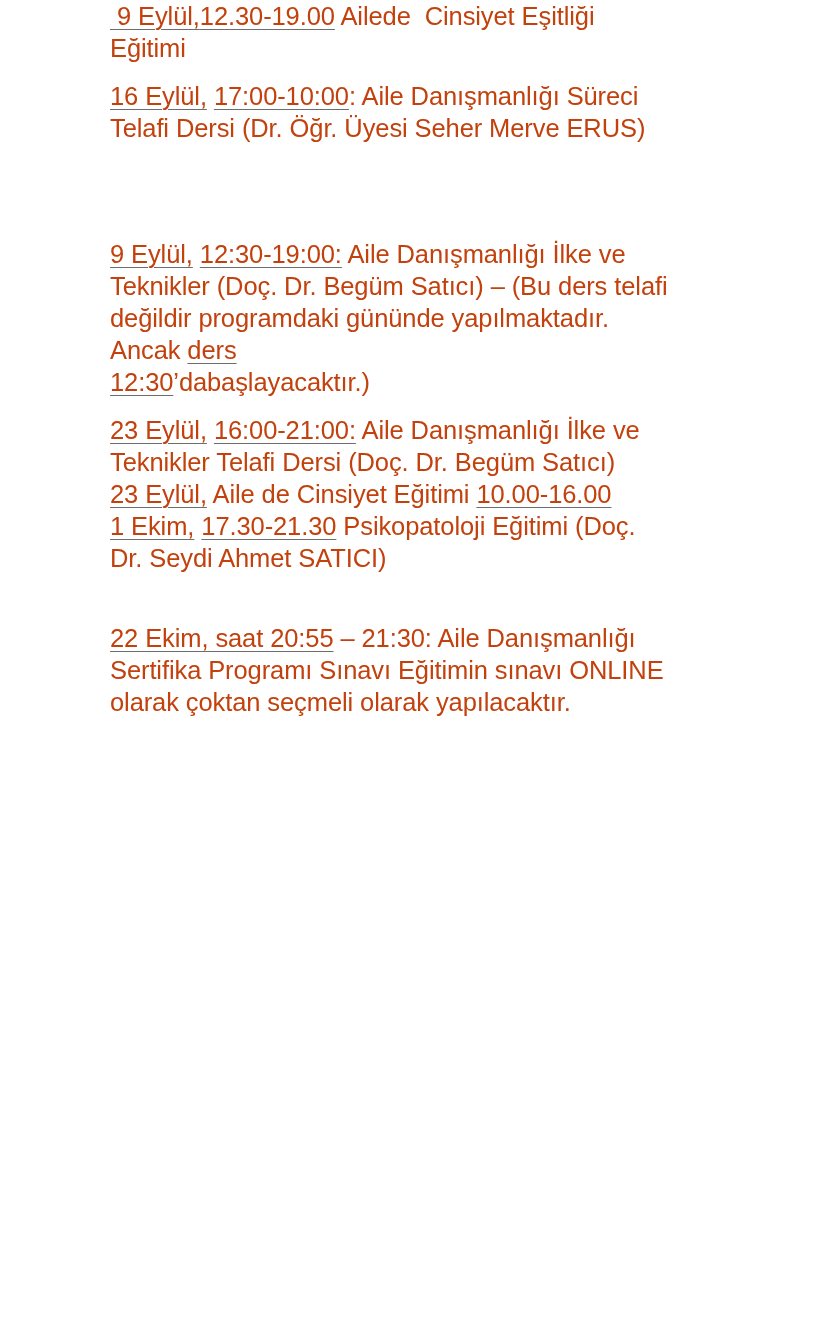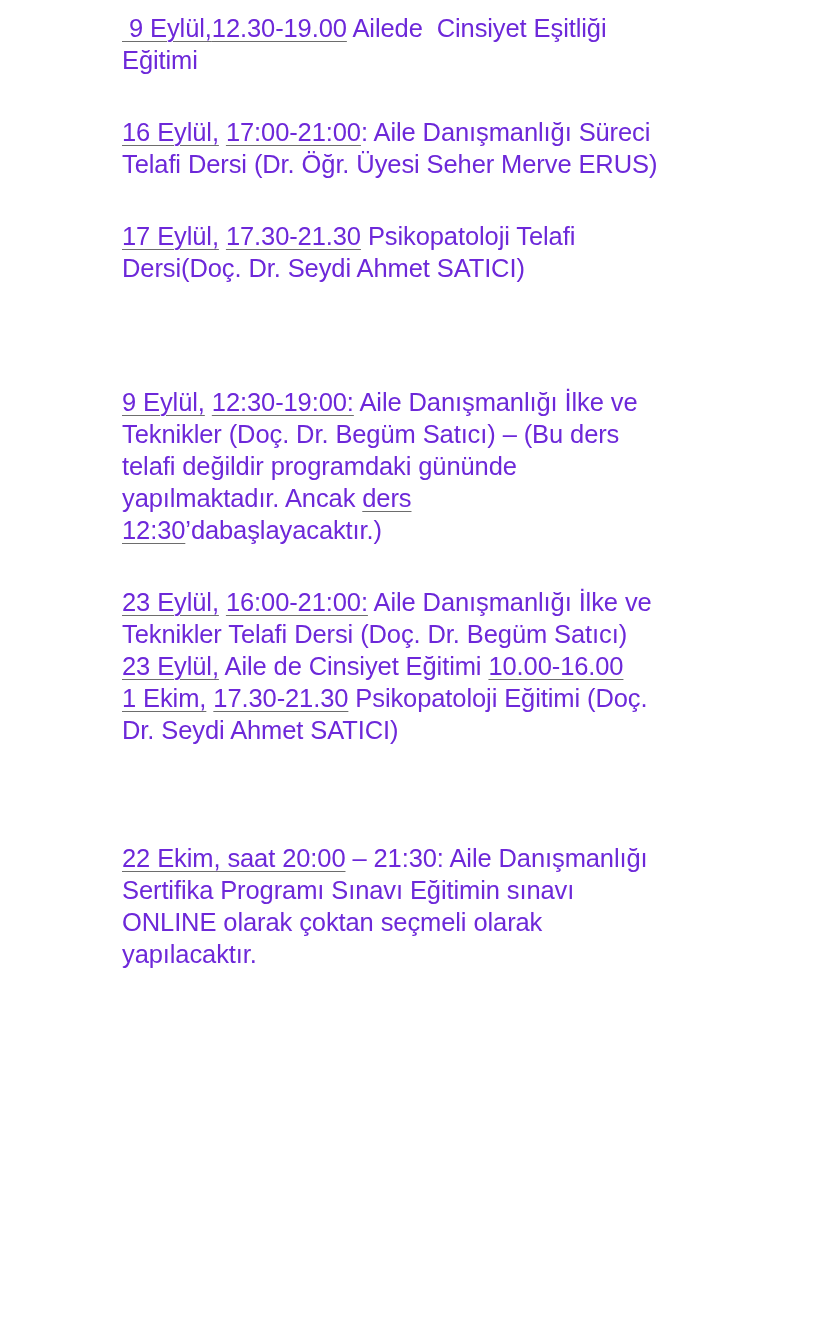--- a/index.html
+++ b/index.html
@@ -16,52 +16,51 @@
     color: #2b2b2b;
     -webkit-font-smoothing: antialiased;
   }
   #doc {
     position: absolute;
     left: 110px;
     top: 0px;
     width: 560px;
   }
   p.para {
-    margin: 12px;
+    margin: 0;
     padding: 0;
     font-size: 25.5px;
     line-height: 32px;
     letter-spacing: -0.1px;
     white-space: pre-wrap;
     word-wrap: break-word;
-    color: #6d28d9;
+    color: #c2410c;
   }
   p.spacer-sm { height: 16px; }
   p.spacer-lg { height: 78px; }
   .u {
     text-decoration: underline;
     text-decoration-thickness: 1px;
     text-underline-offset: 4px;
     text-decoration-color: #6d6d6d;
   }
 </style>
 </head>
 <body>
 
 <div id="doc">
   <p class="para"><span class="u"> 9 Eylül,</span><span class="u">12.30-19.00</span><span> Ailede  Cinsiyet Eşitliği Eğitimi</span></p>
   <p class="para spacer-sm"></p>
-  <p class="para"><span class="u">16 Eylül,</span><span> </span><span class="u">17:00-21:00</span><span>: Aile Danışmanlığı Süreci Telafi Dersi (Dr. Öğr. Üyesi Seher Merve ERUS)</span></p>
+  <p class="para"><span class="u">16 Eylül,</span><span> </span><span class="u">17:00-10:00</span><span>: Aile Danışmanlığı Süreci Telafi Dersi (Dr. Öğr. Üyesi Seher Merve ERUS)</span></p>
   <p class="para spacer-sm"></p>
-  <p class="para"><span class="u">17 Eylül,</span><span> </span><span class="u">17.30-21.30</span><span> Psikopatoloji Telafi Dersi(Doç. Dr. Seydi Ahmet SATICI)</span></p>
   <p class="para spacer-lg"></p>
   <p class="para"><span class="u">9 Eylül,</span><span> </span><span class="u">12:30-19:00:</span><span> Aile Danışmanlığı İlke ve Teknikler (Doç. Dr. Begüm Satıcı) – (Bu ders telafi değildir programdaki gününde yapılmaktadır. Ancak </span><span class="u">ders</span>
 <span class="u">12:30</span><span>’dabaşlayacaktır.)</span></p>
   <p class="para spacer-sm"></p>
   <p class="para"><span class="u">23 Eylül,</span><span> </span><span class="u">16:00-21:00:</span><span> Aile Danışmanlığı İlke ve Teknikler Telafi Dersi (Doç. Dr. Begüm Satıcı)
 </span><span class="u">23 Eylül,</span><span> Aile de Cinsiyet Eğitimi </span><span class="u">10.00-16.00</span>
 <span class="u">1 Ekim,</span><span> </span><span class="u">17.30-21.30</span><span> Psikopatoloji Eğitimi (Doç. Dr. Seydi Ahmet SATICI)</span></p>
   <p class="para spacer-sm"></p>
   <p class="para spacer-sm"></p>
   <p class="para spacer-sm"></p>
-  <p class="para"><span class="u">22 Ekim, saat 20:00</span><span> – 21:30: Aile Danışmanlığı Sertifika Programı Sınavı Eğitimin sınavı ONLINE olarak çoktan seçmeli olarak yapılacaktır.</span></p>
+  <p class="para"><span class="u">22 Ekim, saat 20:55</span><span> – 21:30: Aile Danışmanlığı Sertifika Programı Sınavı Eğitimin sınavı ONLINE olarak çoktan seçmeli olarak yapılacaktır.</span></p>
   <p class="para spacer-sm"></p>
 </div>
 
 </body></html>

